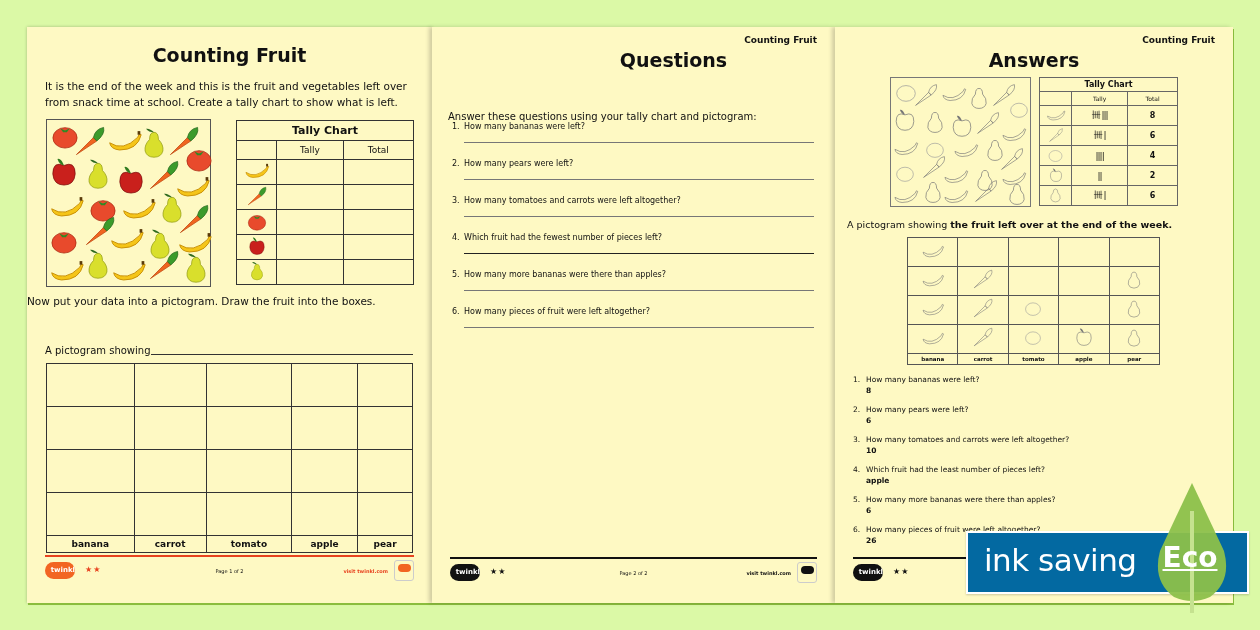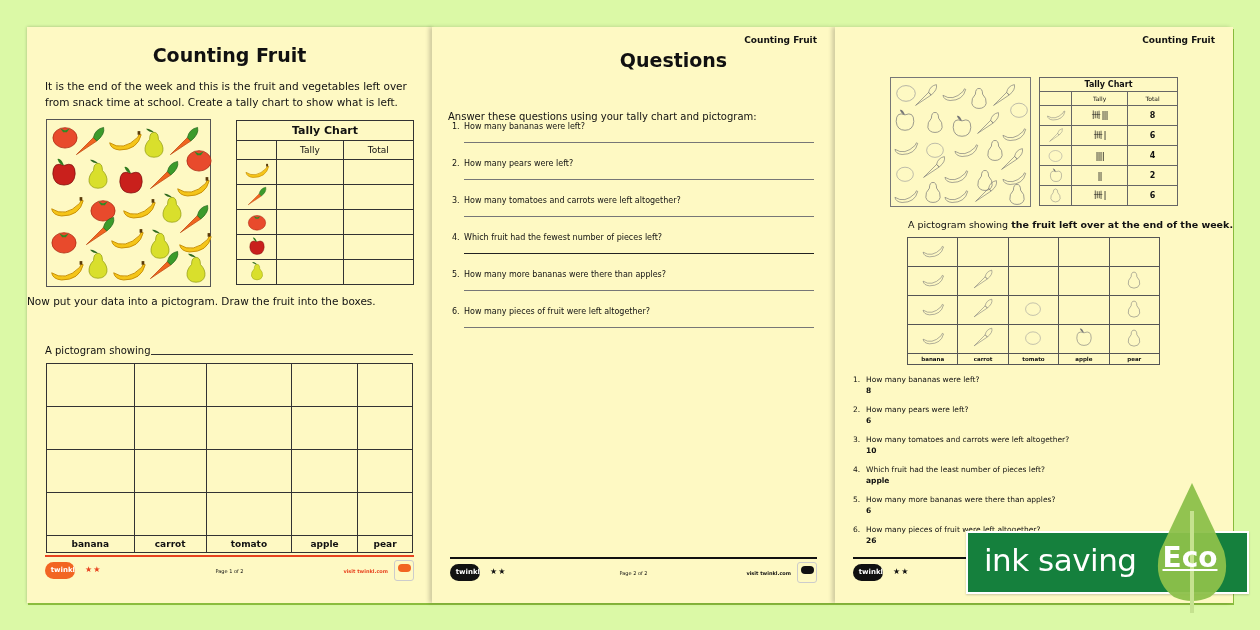--- a/index.html
+++ b/index.html
@@ -80,36 +80,36 @@
   .outline-item { position: absolute; }
   .tally-small {
     position: absolute; left: 204px; top: 50px; width: 139px; border-collapse: collapse;
   }
   .tally-small td { border: 1px solid #666; font-size: 7px; text-align: center; }
   .tally-small .t-title { height: 14px; font-size: 8px; font-weight: bold; }
   .tally-small .t-col { height: 14px; font-size: 6px; }
   .tally-small .t-row td { height: 20px; }
   .tally-small .t-total { font-weight: bold; font-size: 8px; }
   .tally-small .t-marks { font-size: 9px; letter-spacing: -1px; }
-  #p3-picto-caption { position: absolute; top: 192px; left: 0; width: 100%; text-align: right; font-size: 9.5px; }
+  #p3-picto-caption { position: absolute; top: 192px; left: 12px; width: 100%; text-align: left; font-size: 9.5px; }
   .picto-small {
     position: absolute; left: 72px; top: 210px; width: 253px; border-collapse: collapse;
   }
   .picto-small td { border: 1px solid #555; height: 29px; width: 20%; text-align: center; }
   .picto-small .lbl td { height: 11px; font-size: 5.5px; font-weight: bold; }
   .ans-list { position: absolute; left: 18px; top: 345px; width: 360px; }
   .ans-item { position: relative; height: 30px; font-size: 7.5px; }
   .ans-num { position: absolute; left: 0; top: 3px; }
   .ans-q { position: absolute; left: 13px; top: 3px; }
   .ans-a { position: absolute; left: 13px; top: 14px; font-weight: bold; }
 
   
   .eco-bar {
     position: absolute; left: 966px; top: 531px; width: 283px; height: 63px;
-    background: #15803d; border: 2px solid #fff; z-index: 10;
+    background: #0369a1; border: 2px solid #fff; z-index: 10;
     box-shadow: 0 1px 2px rgba(0,0,0,0.2);
   }
   .eco-text {
     position: absolute; left: 16px; top: 9px; color: #fff; font-size: 31px;
     font-family: "DejaVu Sans", sans-serif; letter-spacing: -0.5px;
   }
   .eco-leaf { position: absolute; left: 1152px; top: 481px; width: 80px; height: 132px; z-index: 11; }
   .eco-word {
     position: absolute; left: 1160px; top: 541px; width: 60px; text-align: center; z-index: 12;
     color: #fff; font-weight: bold; font-size: 28px; font-family: "DejaVu Sans", sans-serif; text-decoration: underline;
@@ -396,20 +396,21 @@
     <div class="page-num">Page 2 of 2</div>
     <div class="visit" style="color:#111">visit twinkl.com</div>
     <div class="badge">
         <div class="badge-inner" style="background:#111"></div>
       </div>
   </div>
 </div>
 
 <div class="page" id="page3">
   <div class="header-small">Counting Fruit</div>
+  <div id="p3-title" class="title">Answers</div>
 
   <div class="mini-box">
     <svg class="outline-item" style="left:4px;top:4px" width="22" height="20">
         <use href="#sym-tomato-o"></use>
       </svg>
     <svg class="outline-item" style="left:22px;top:4px" width="26" height="26">
         <use href="#sym-carrot-o"></use>
       </svg>
     <svg class="outline-item" style="left:50px;top:8px" width="26" height="16">
         <use href="#sym-banana-o"></use>

